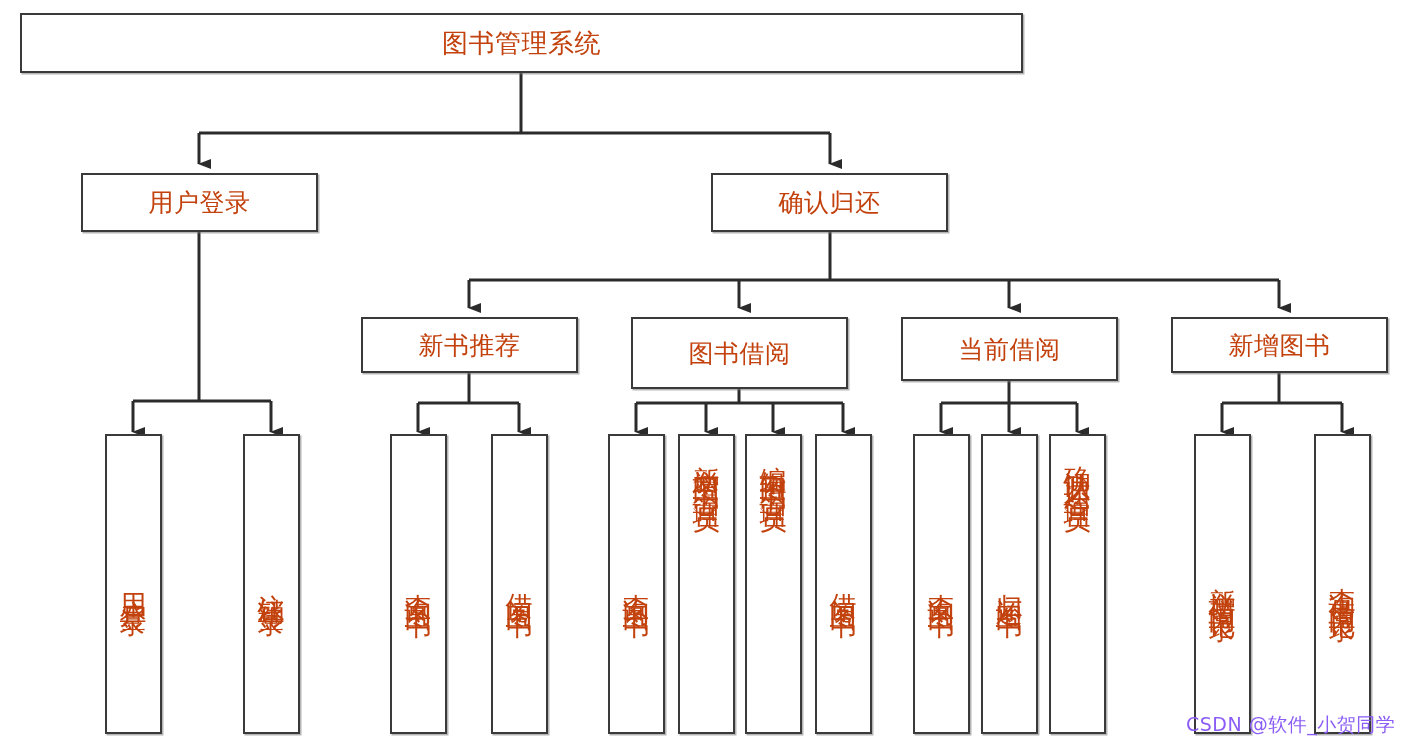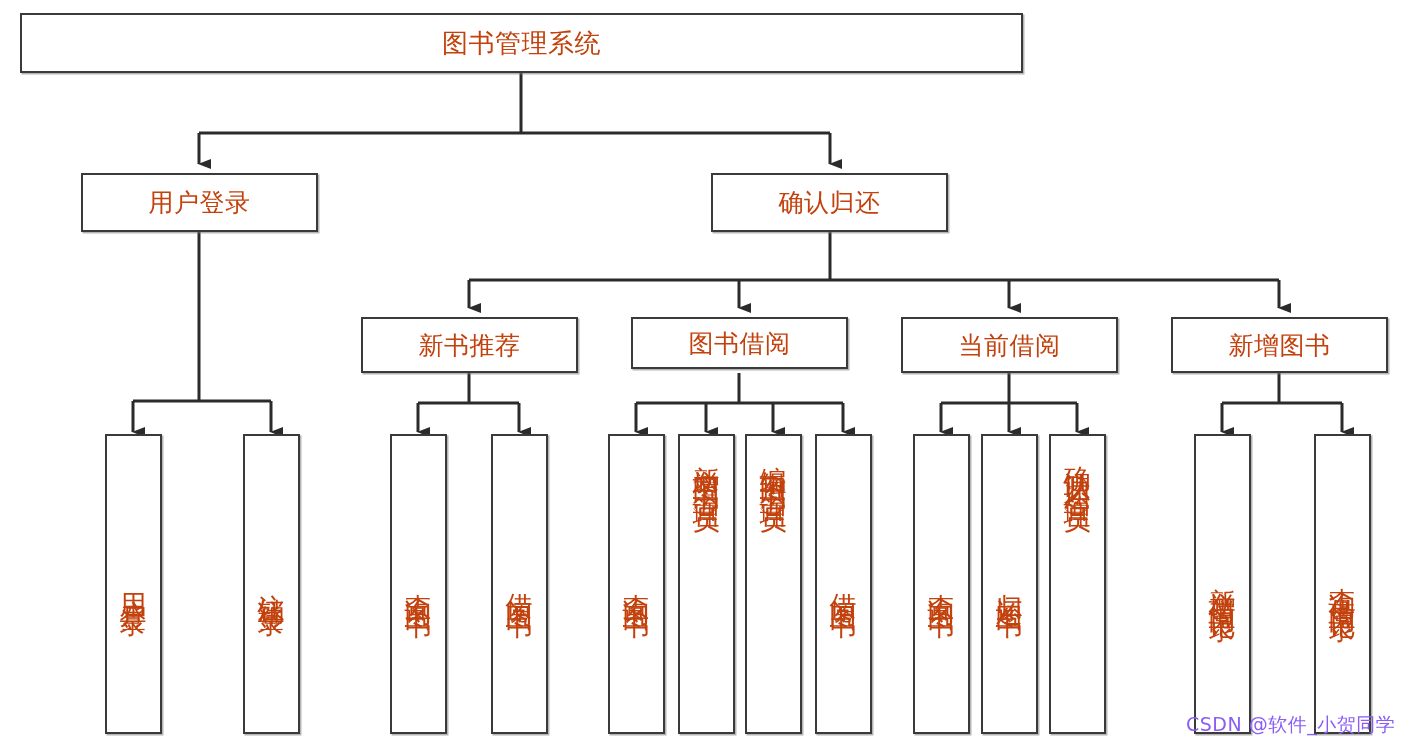--- a/index.html
+++ b/index.html
@@ -129,25 +129,25 @@
   </div>
 
   <div class="node h" style="left:711px;top:173px;width:237px;height:59px;">
     <span class="lbl">确认归还</span>
   </div>
 
   <div class="node h" style="left:361px;top:317px;width:217px;height:56px;">
     <span class="lbl">新书推荐</span>
   </div>
 
-  <div class="node h" style="left:631px;top:317px;width:217px;height:52px;">
+  <div class="node h" style="left:631px;top:317px;width:217px;height:72px;">
     <span class="lbl">图书借阅</span>
   </div>
 
-  <div class="node h" style="left:901px;top:317px;width:217px;height:56px;">
+  <div class="node h" style="left:901px;top:317px;width:217px;height:64px;">
     <span class="lbl">当前借阅</span>
   </div>
 
   <div class="node h" style="left:1171px;top:317px;width:217px;height:56px;">
     <span class="lbl">新增图书</span>
   </div>
 
   <div class="node v mid" style="left:105px;top:434px;width:57px;height:300px;">
     <span class="lbl">用户登录</span>
   </div>

